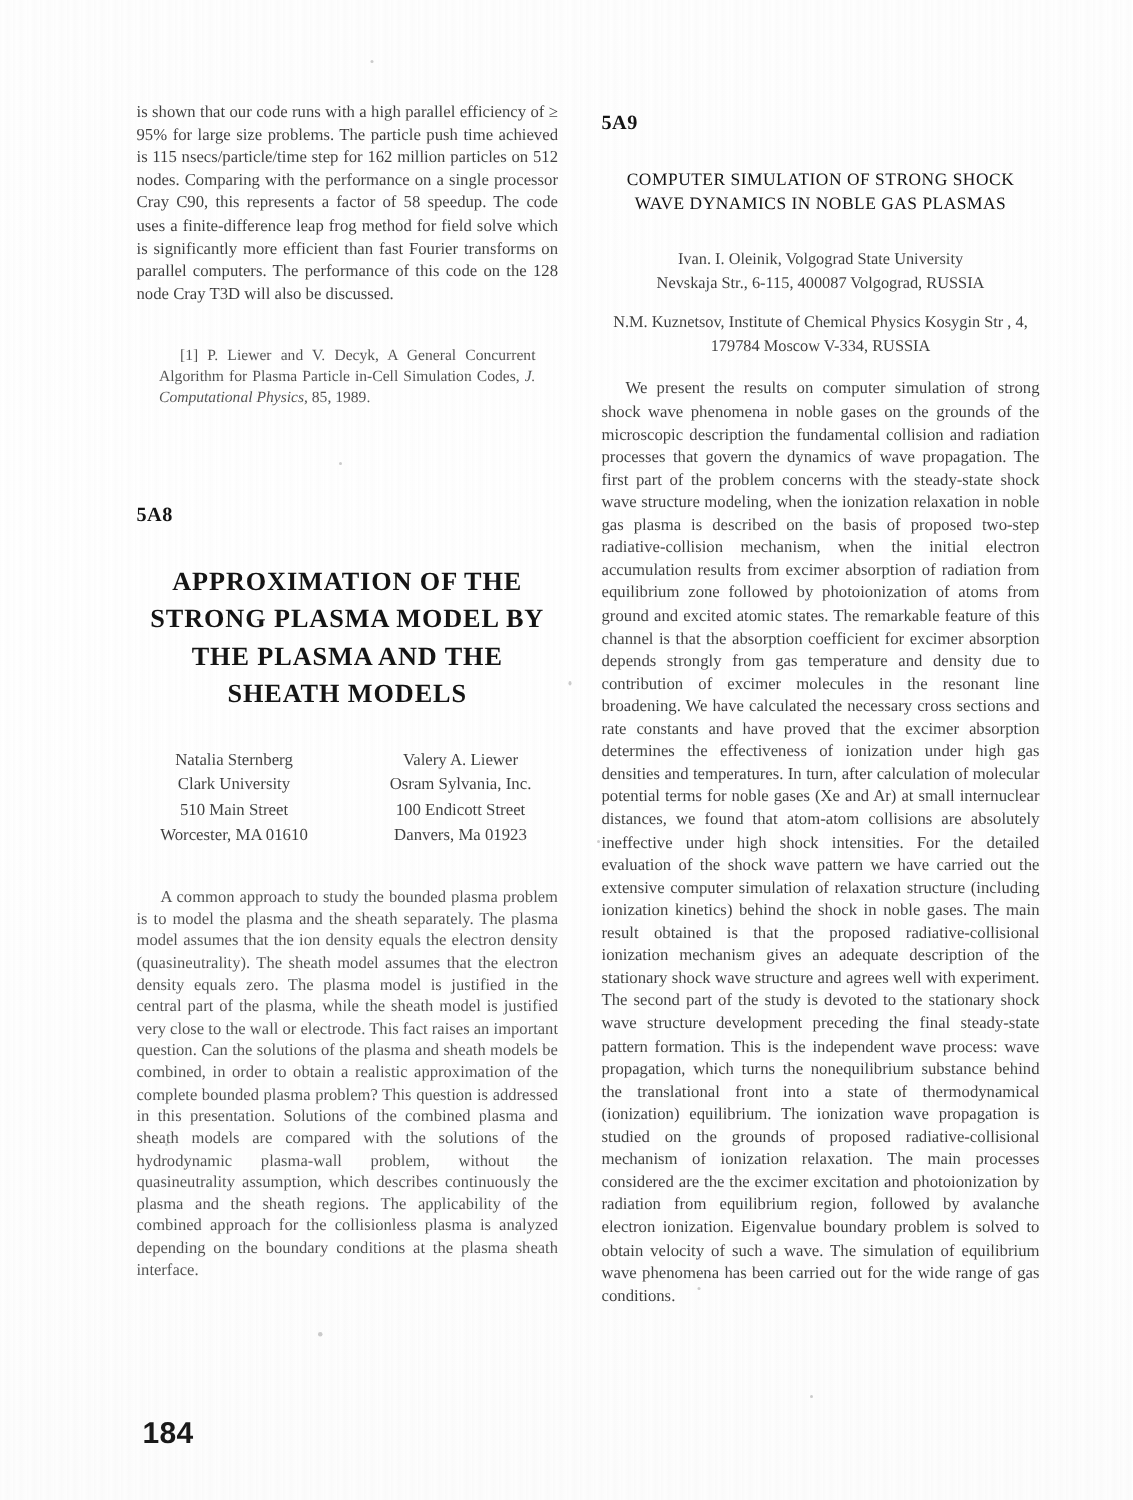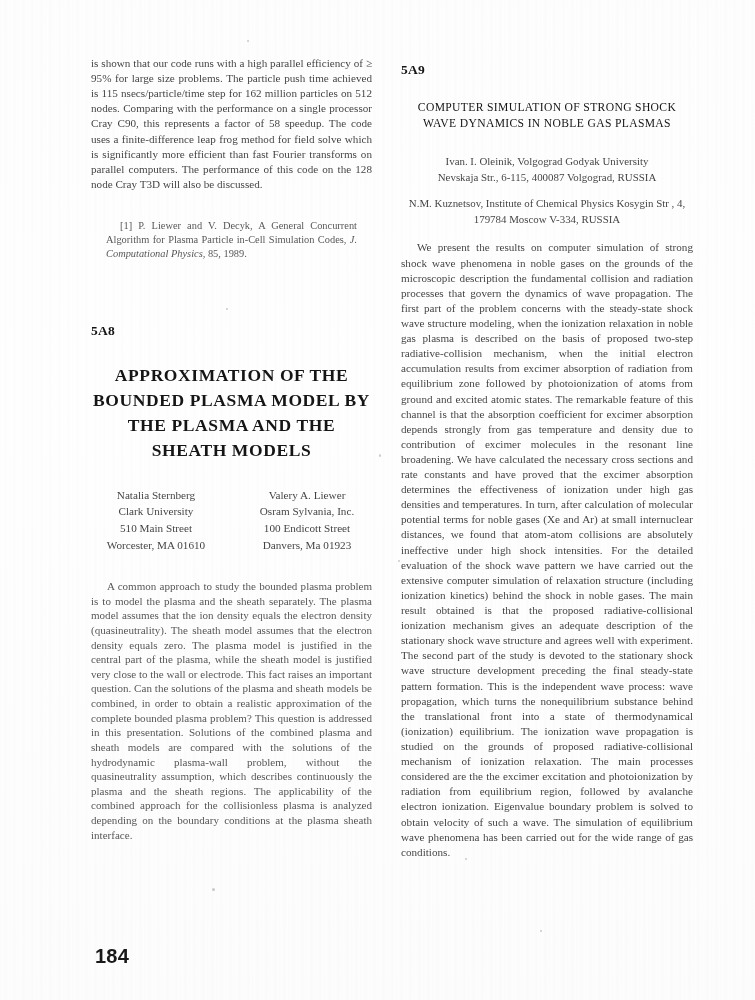--- a/index.html
+++ b/index.html
@@ -31,21 +31,21 @@
 
   .speck {
     position: absolute;
     background: #9a9a9a;
     border-radius: 50%;
     opacity: .5;
   }
 
   .col {
     position: absolute;
-    top: 4px;
+    top: 16px;
     text-align: justify;
   }
   .col-left  { left: 91px;  width: 281px; }
   .col-right { left: 401px; width: 292px; }
 
   .sec-label {
     font-family: "Liberation Serif", serif;
     font-weight: bold;
     font-size: 13.5px;
     letter-spacing: .3px;
@@ -136,21 +136,21 @@
   <div class="speck" style="left:540px;top:930px;width:2px;height:2px;"></div>
 
   <div class="col col-left ink">
 
     <p class="body-text faded" style="margin-top:52px; text-indent:0;">is shown that our code runs with a high parallel efficiency of ≥ 95% for large size problems. The particle push time achieved is 115 nsecs/particle/time step for 162 million particles on 512 nodes. Comparing with the performance on a single processor Cray C90, this represents a factor of 58 speedup. The code uses a finite-difference leap frog method for field solve which is significantly more efficient than fast Fourier transforms on parallel computers. The performance of this code on the 128 node Cray T3D will also be discussed.</p>
 
     <p class="refs faded-more" style="margin-top:27px;"><span>[1] P. Liewer and V. Decyk, A General Concurrent Algorithm for Plasma Particle in-Cell Simulation Codes, </span><i>J. Computational Physics</i><span>, 85, 1989.</span></p>
 
     <p class="sec-label" style="margin-top:62px;">5A8</p>
 
-    <h1 class="title-big" style="margin-top:24px;">APPROXIMATION OF THE BOUNDED PLASMA MODEL BY THE PLASMA AND THE SHEATH MODELS</h1>
+    <h1 class="title-big" style="margin-top:24px;">APPROXIMATION OF THE STRONG PLASMA MODEL BY THE PLASMA AND THE SHEATH MODELS</h1>
 
     <div class="authors-two faded" style="margin-top:24px;gap:21px;">
       <div>
         <div>Natalia Sternberg</div>
         <div>Clark University</div>
         <div>510 Main Street</div>
         <div>Worcester, MA 01610</div>
       </div>
       <div>
         <div>Valery A. Liewer</div>
@@ -167,21 +167,21 @@
 
     <p class="sec-label" style="margin-top:58px;">5A9</p>
 
     <h1 class="title-small" style="margin-top:22px;">
       <span>COMPUTER SIMULATION OF STRONG SHOCK</span><br>
       <span>WAVE DYNAMICS IN NOBLE GAS PLASMAS</span>
     </h1>
 
     <div class="authors-center faded" style="margin-top:21px;">
       <div class="grp">
-        <div>Ivan. I. Oleinik, Volgograd Godyak University</div>
+        <div>Ivan. I. Oleinik, Volgograd State University</div>
         <div>Nevskaja Str., 6-115, 400087 Volgograd, RUSSIA</div>
       </div>
       <div class="grp">
         <div>N.M. Kuznetsov, Institute of Chemical Physics Kosygin Str , 4,</div>
         <div>179784 Moscow V-334, RUSSIA</div>
       </div>
     </div>
 
     <p class="body-text faded" style="margin-top:13px;">We present the results on computer simulation of strong shock wave phenomena in noble gases on the grounds of the microscopic description the fundamental collision and radiation processes that govern the dynamics of wave propagation. The first part of the problem concerns with the steady-state shock wave structure modeling, when the ionization relaxation in noble gas plasma is described on the basis of proposed two-step radiative-collision mechanism, when the initial electron accumulation results from excimer absorption of radiation from equilibrium zone followed by photoionization of atoms from ground and excited atomic states. The remarkable feature of this channel is that the absorption coefficient for excimer absorption depends strongly from gas temperature and density due to contribution of excimer molecules in the resonant line broadening. We have calculated the necessary cross sections and rate constants and have proved that the excimer absorption determines the effectiveness of ionization under high gas densities and temperatures. In turn, after calculation of molecular potential terms for noble gases (Xe and Ar) at small internuclear distances, we found that atom-atom collisions are absolutely ineffective under high shock intensities. For the detailed evaluation of the shock wave pattern we have carried out the extensive computer simulation of relaxation structure (including ionization kinetics) behind the shock in noble gases. The main result obtained is that the proposed radiative-collisional ionization mechanism gives an adequate description of the stationary shock wave structure and agrees well with experiment. The second part of the study is devoted to the stationary shock wave structure development preceding the final steady-state pattern formation. This is the independent wave process: wave propagation, which turns the nonequilibrium substance behind the translational front into a state of thermodynamical (ionization) equilibrium. The ionization wave propagation is studied on the grounds of proposed radiative-collisional mechanism of ionization relaxation. The main processes considered are the the excimer excitation and photoionization by radiation from equilibrium region, followed by avalanche electron ionization. Eigenvalue boundary problem is solved to obtain velocity of such a wave. The simulation of equilibrium wave phenomena has been carried out for the wide range of gas conditions.</p>
   </div>

